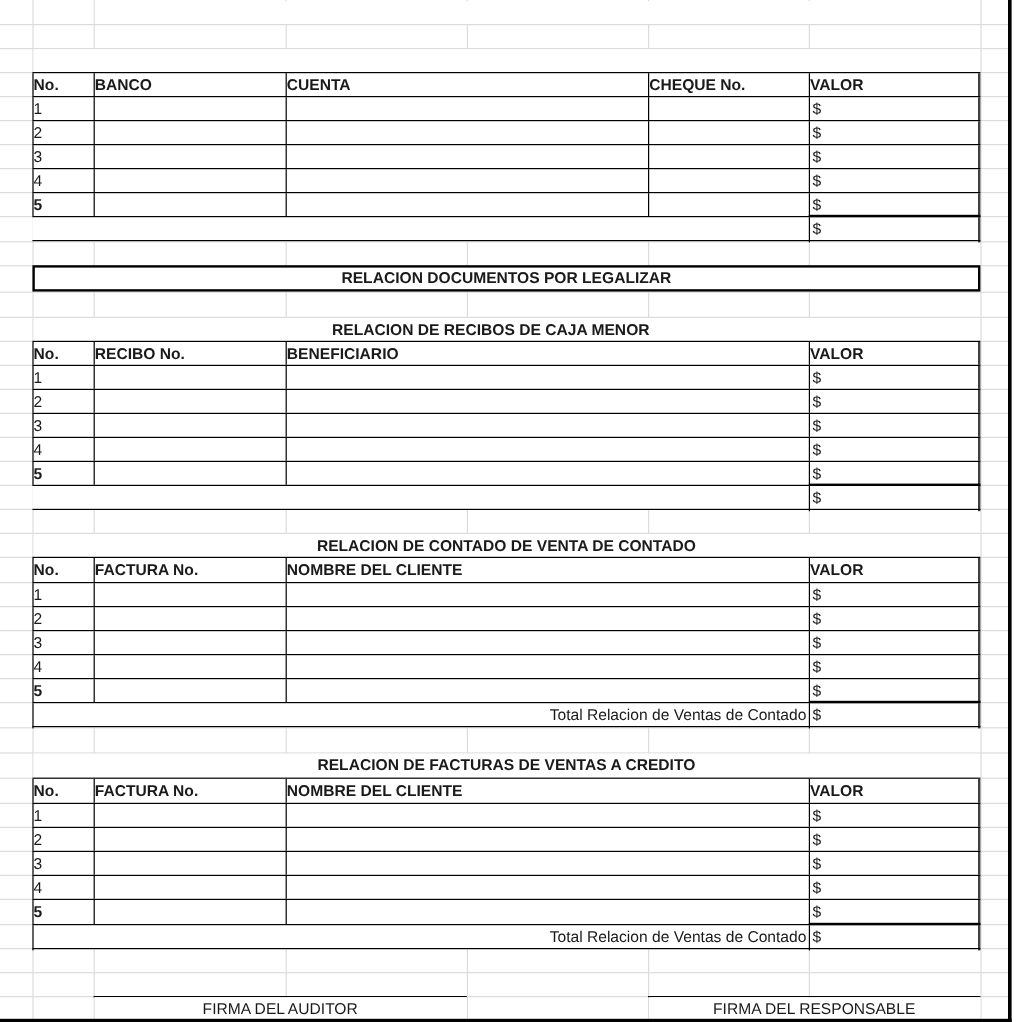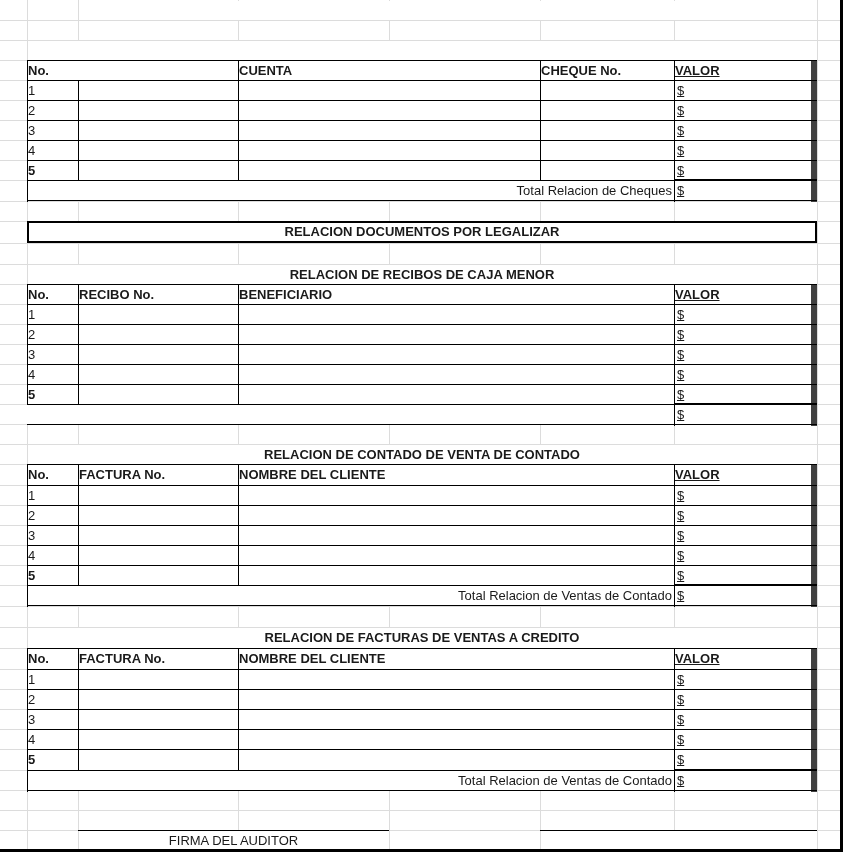--- a/index.html
+++ b/index.html
@@ -13,21 +13,21 @@
   .edge-bottom { position: absolute; left: 0; top: 849px; width: 843px; height: 3px; background: #000; }
 
   .txt { position: absolute; white-space: nowrap; line-height: 20px; height: 20px; }
   .center { text-align: center; }
   .bold { font-weight: bold; }
 
   
   .tbl { position: absolute; left: 27px; width: 790px; }
   .row { position: absolute; left: 0; width: 790px; height: 20px; border-top: 1px solid #000; box-sizing: border-box; }
   .cell { position: absolute; top: 0; height: 20px; line-height: 19px; box-sizing: border-box; border-left: 1px solid #000; white-space: nowrap; overflow: hidden; }
-  .cell.last { border-right: 6px solid #404040; text-decoration: underline; }
+  .cell.last { border-right: 2px solid #404040; }
   .cell.c { text-align: left; }
   .cell.money { padding-left: 2px; }
   .rowbottom { position: absolute; left: 0; width: 790px; height: 1px; background: #000; }
   .thickline { position: absolute; height: 2px; background: #000; }
 
   .box { position: absolute; left: 27px; top: 221px; width: 790px; height: 22px; box-sizing: border-box;
          border: 2px solid #000; text-align: center; line-height: 18px; font-weight: bold; }
   .sigline { position: absolute; height: 1px; background: #000; top: 830px; }
   .total-label { position: absolute; text-align: right; padding-right: 2px; box-sizing: border-box; }
 </style>
@@ -89,20 +89,21 @@
   <div style="position:absolute;left:79px;top:1px;width:737px;height:19px;background:#fff"></div>
   <div style="position:absolute;left:28px;top:41px;width:788px;height:19px;background:#fff"></div>
   <div style="position:absolute;left:28px;top:265px;width:788px;height:19px;background:#fff"></div>
   <div style="position:absolute;left:28px;top:445px;width:788px;height:19px;background:#fff"></div>
   <div style="position:absolute;left:28px;top:628px;width:788px;height:20px;background:#fff"></div>
 
 
   <div class="tbl" style="top:60px;height:141px;">
     <div class="row" style="top:0;background:#fff">
       <div class="cell c bold" style="left:0;width:51px">No.</div>
+      <div class="cell c bold" style="left:51px;width:160px">BANCO</div>
       <div class="cell c bold" style="left:211px;width:302px">CUENTA</div>
       <div class="cell c bold" style="left:513px;width:134px">CHEQUE No.</div>
       <div class="cell c bold last" style="left:647px;width:143px">VALOR</div>
     </div>
     <div class="row" style="top:20px;background:#fff">
       <div class="cell c" style="left:0;width:51px">1</div>
       <div class="cell" style="left:51px;width:160px"></div>
       <div class="cell" style="left:211px;width:302px"></div>
       <div class="cell" style="left:513px;width:134px"></div>
       <div class="cell money last" style="left:647px;width:143px">$</div>
@@ -129,30 +130,29 @@
       <div class="cell money last" style="left:647px;width:143px">$</div>
     </div>
     <div class="row" style="top:100px;background:#fff">
       <div class="cell c bold" style="left:0;width:51px">5</div>
       <div class="cell" style="left:51px;width:160px"></div>
       <div class="cell" style="left:211px;width:302px"></div>
       <div class="cell" style="left:513px;width:134px"></div>
       <div class="cell money last" style="left:647px;width:143px">$</div>
     </div>
     <div class="row" style="top:120px;height:21px;background:#fff">
-      <div class="cell total-label" style="left:0;width:647px;height:21px;line-height:20px">Total Relacion de Cheques</div>
       <div class="cell money last" style="left:647px;width:143px;height:21px;line-height:20px">$</div>
     </div>
     <div class="thickline" style="left:647px;top:119px;width:143px"></div>
     <div class="rowbottom" style="top:140px"></div>
   </div>
 
   <div class="box" style="background:#fff">RELACION DOCUMENTOS POR LEGALIZAR</div>
 
-  <div class="txt center bold" style="left:27px;top:265px;width:790px;">RELACION DE RECIBOS DE CAJA MENOR</div>
+  <div class="txt center bold" style="left:14px;top:265px;width:790px;">RELACION DE RECIBOS DE CAJA MENOR</div>
   <div class="tbl" style="top:284px;height:141px;">
     <div class="row" style="top:0;background:#fff">
       <div class="cell c bold" style="left:0;width:51px">No.</div>
       <div class="cell c bold" style="left:51px;width:160px">RECIBO No.</div>
       <div class="cell c bold" style="left:211px;width:436px">BENEFICIARIO</div>
       <div class="cell c bold last" style="left:647px;width:143px">VALOR</div>
     </div>
     <div class="row" style="top:20px;background:#fff">
       <div class="cell c" style="left:0;width:51px">1</div>
       <div class="cell" style="left:51px;width:160px"></div>
@@ -280,16 +280,17 @@
     </div>
     <div class="thickline" style="left:647px;top:121px;width:143px"></div>
     <div class="rowbottom" style="top:142px"></div>
   </div>
 
   <div class="sigline" style="left:78px;width:311px"></div>
   <div class="sigline" style="left:540px;width:277px"></div>
   <div style="position:absolute;left:79px;top:831px;width:310px;height:18px;background:#fff"></div>
   <div style="position:absolute;left:541px;top:831px;width:276px;height:18px;background:#fff"></div>
   <div class="txt center" style="left:78px;top:831px;width:311px;">FIRMA DEL AUDITOR</div>
+  <div class="txt center" style="left:540px;top:831px;width:277px;">FIRMA DEL RESPONSABLE</div>
 
   <div class="edge-right"></div>
   <div class="edge-bottom"></div>
 </div>
 
 </body></html>

